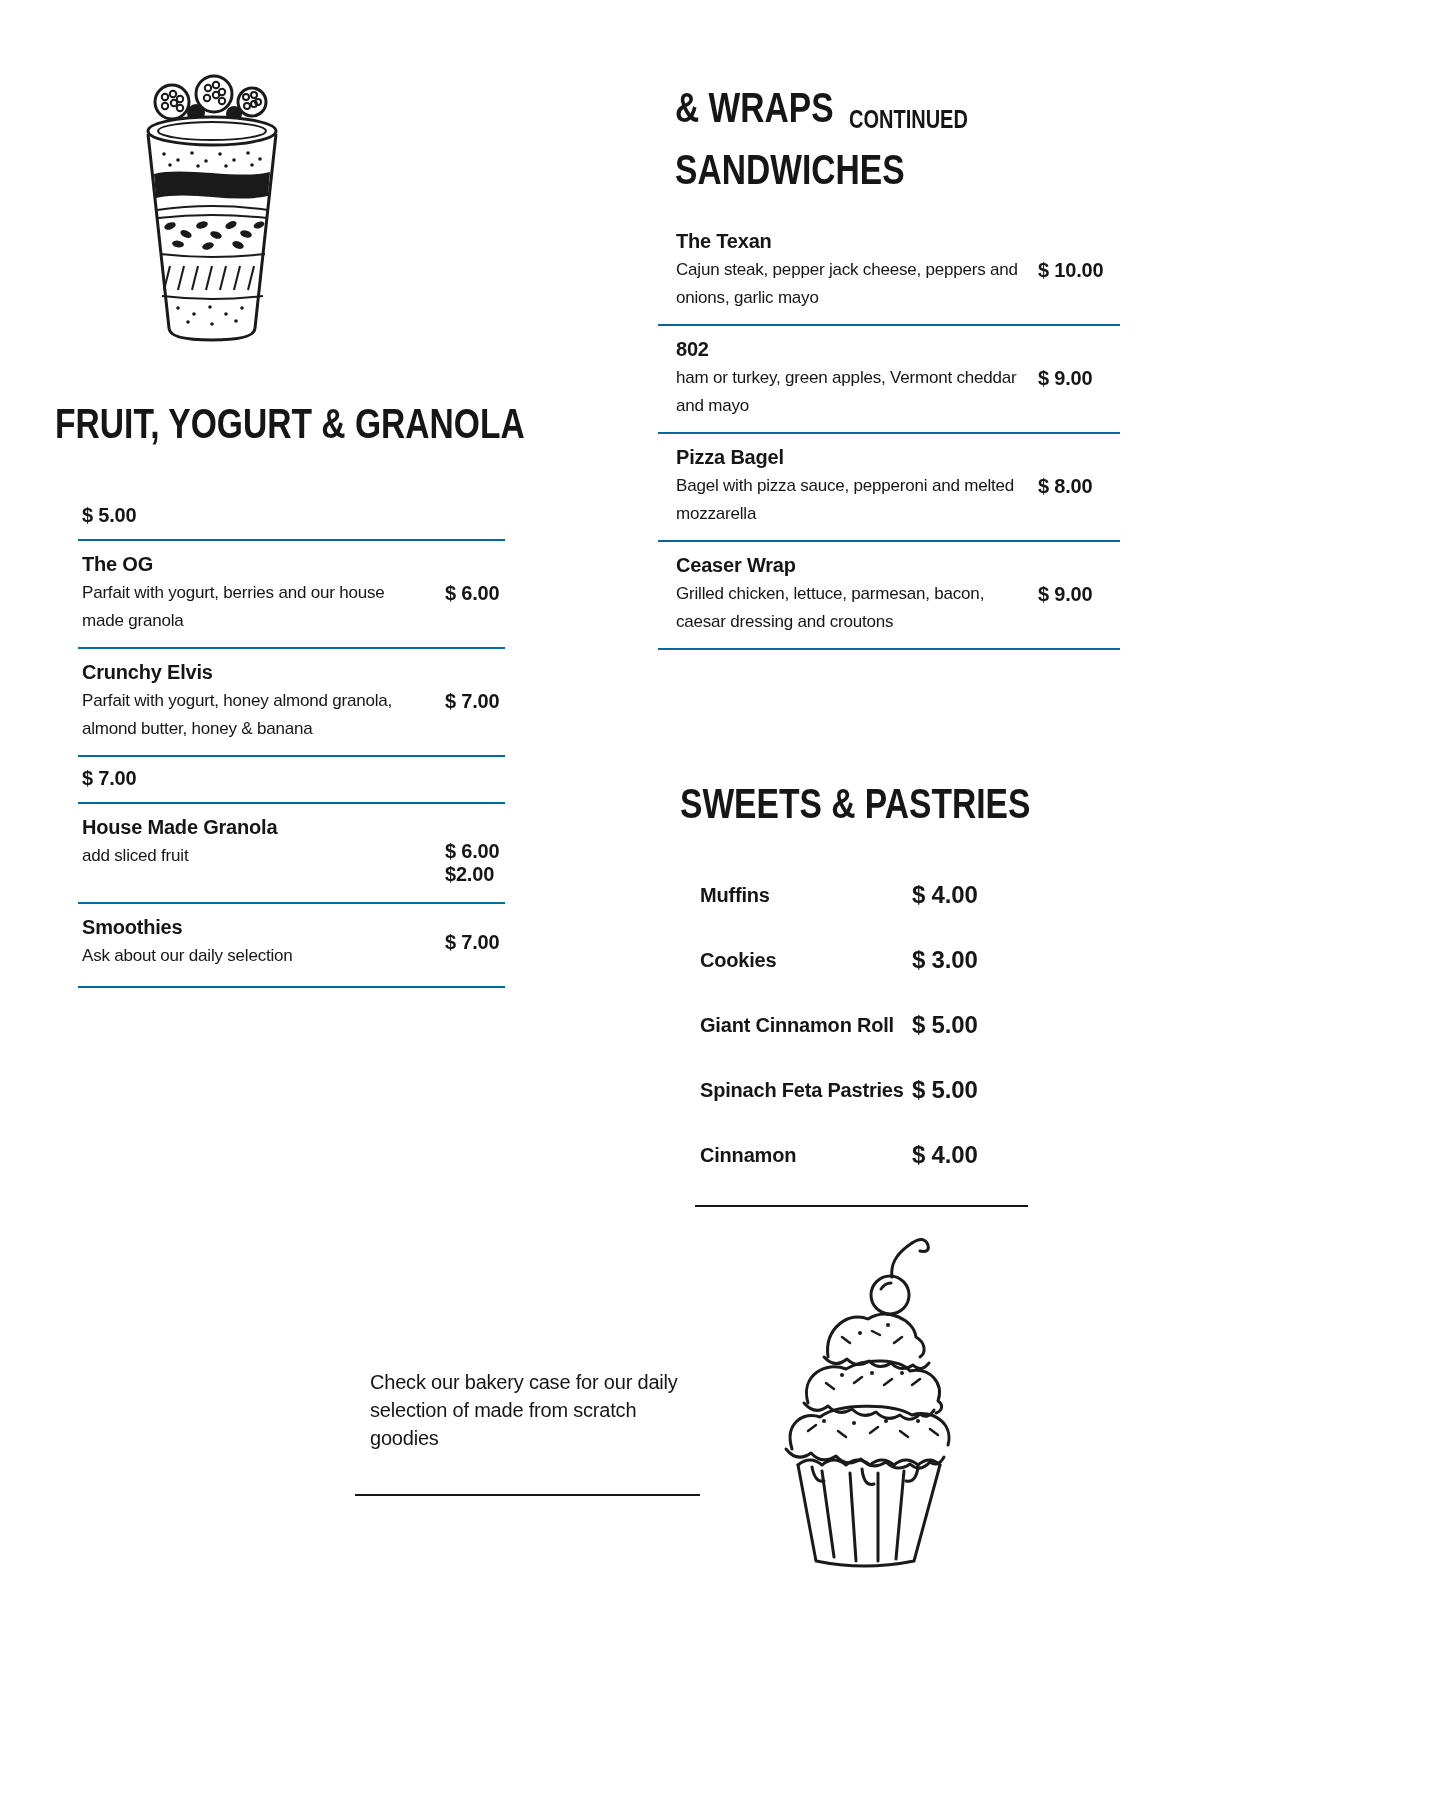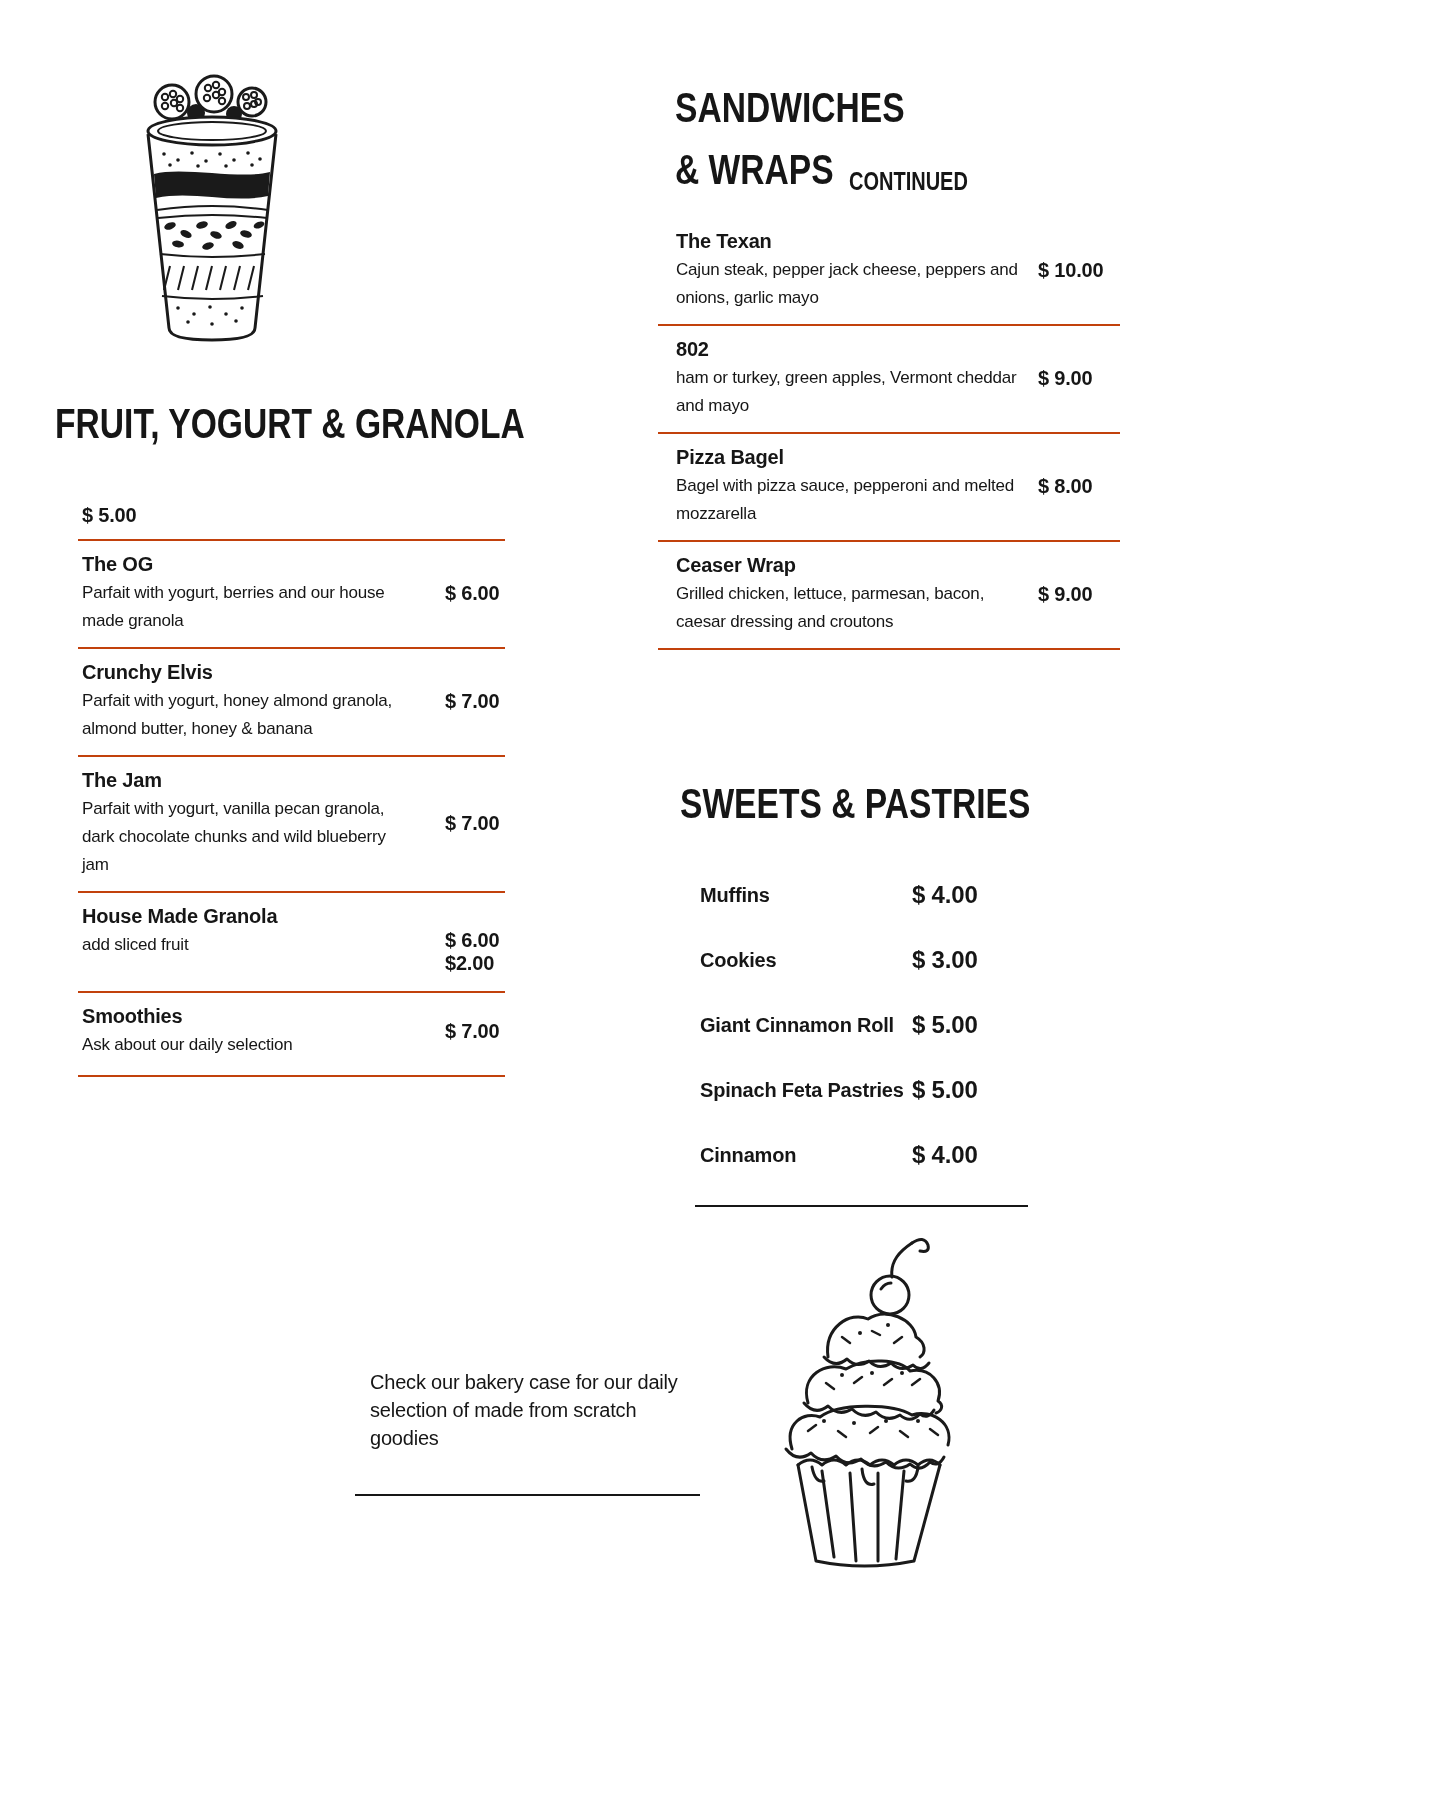--- a/index.html
+++ b/index.html
@@ -13,21 +13,21 @@
   
   .section-title { position:absolute; font-weight:700; font-size:42px; line-height:48px; color:#161616; }
   .condense { display:inline-block; transform:scaleX(0.8); transform-origin:0 0; white-space:nowrap; }
   .big-line { height:62px; position:relative; }
   .continued { position:absolute; left:174px; bottom:14px; font-size:25px; font-weight:700; line-height:25px; }
 
   
   .menu-list { position:absolute; }
   .left-list  { left:78px;  top:494px; width:427px; }
   .right-list { left:658px; top:218px; width:462px; }
-  .menu-item { display:flex; justify-content:space-between; border-bottom:2px solid #c2410c; padding:10px 0 12px 4px; }
+  .menu-item { display:flex; justify-content:space-between; border-bottom:2px solid #0369a1; padding:10px 0 12px 4px; }
   .right-list .menu-item { padding-left:18px; }
   .menu-item:last-child.tall { padding-bottom:16px; }
   .left-list .main  { width:320px; }
   .right-list .main { width:348px; }
   .item-name { font-size:20px; font-weight:700; line-height:26px; margin-bottom:2px; letter-spacing:-0.2px; }
   .item-desc { font-size:17px; line-height:28px; letter-spacing:-0.2px; }
   .item-desc.justify { text-align:justify; }
   .price-col { display:flex; flex-direction:column; justify-content:center; width:60px; flex:none; }
   .right-list .price-col { width:82px; }
   .price-col.spread { justify-content:space-between; padding-top:26px; padding-bottom:4px; }
@@ -160,24 +160,20 @@
     <div class="main">
       <div class="item-name">Crunchy Elvis</div>
       <div class="item-desc">Parfait with yogurt, honey almond granola, almond butter, honey &amp; banana</div>
     </div>
     <div class="price-col">
       <div class="item-price">$ 7.00</div>
     </div>
   </div>
 
   <div class="menu-item">
-    <div class="main">
-      <div class="item-name">The Jam</div>
-      <div class="item-desc">Parfait with yogurt, vanilla pecan granola, dark chocolate chunks and wild blueberry jam</div>
-    </div>
     <div class="price-col">
       <div class="item-price">$ 7.00</div>
     </div>
   </div>
 
   <div class="menu-item">
     <div class="main">
       <div class="item-name">House Made Granola</div>
       <div class="item-desc">add sliced fruit</div>
     </div>
@@ -196,28 +192,28 @@
       <div class="item-price">$ 7.00</div>
     </div>
   </div>
 
 </section>
 
 <div class="note">Check our bakery case for our daily selection of made from scratch goodies</div>
 <div class="hr" style="left:355px; top:1494px; width:345px;"></div>
 
 <div class="section-title" style="left:675px; top:84px;">
-  <div class="big-line">
-    <span class="condense">SANDWICHES</span>
-  </div>
   <div class="big-line">
     <span class="condense">&amp; WRAPS</span>
     <span class="continued">
       <span class="condense">CONTINUED</span>
     </span>
+  </div>
+  <div class="big-line">
+    <span class="condense">SANDWICHES</span>
   </div>
 </div>
 
 <section class="menu-list right-list">
 
   <div class="menu-item">
     <div class="main">
       <div class="item-name">The Texan</div>
       <div class="item-desc">Cajun steak, pepper jack cheese, peppers and onions, garlic mayo</div>
     </div>

